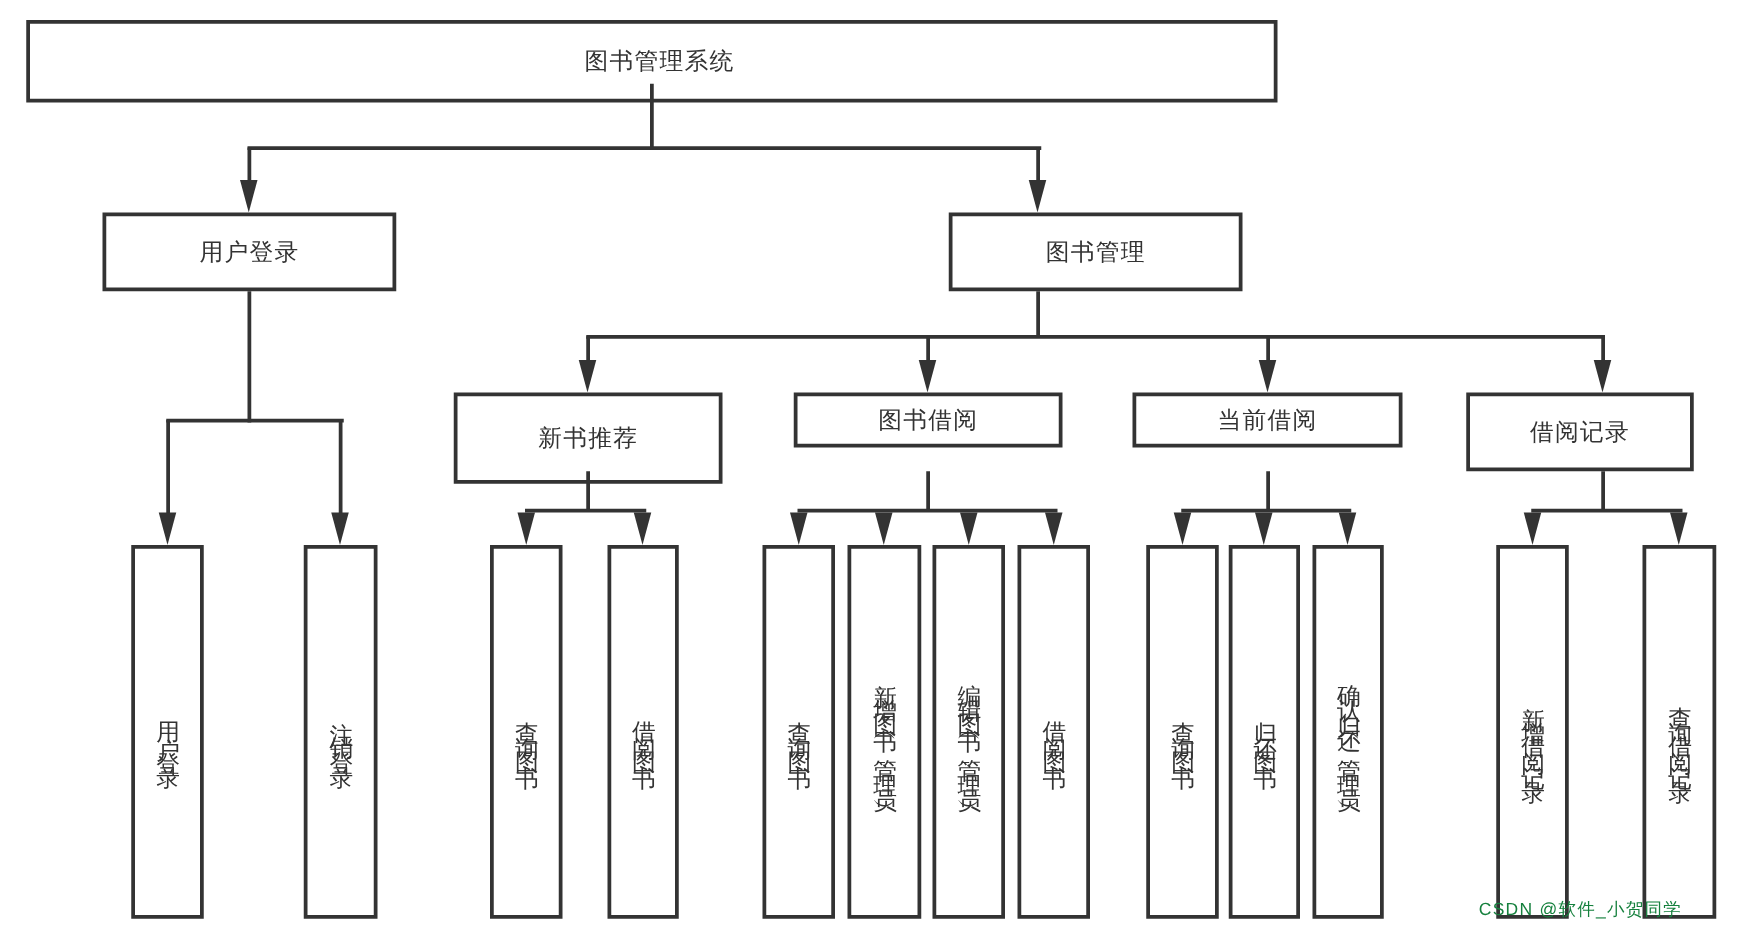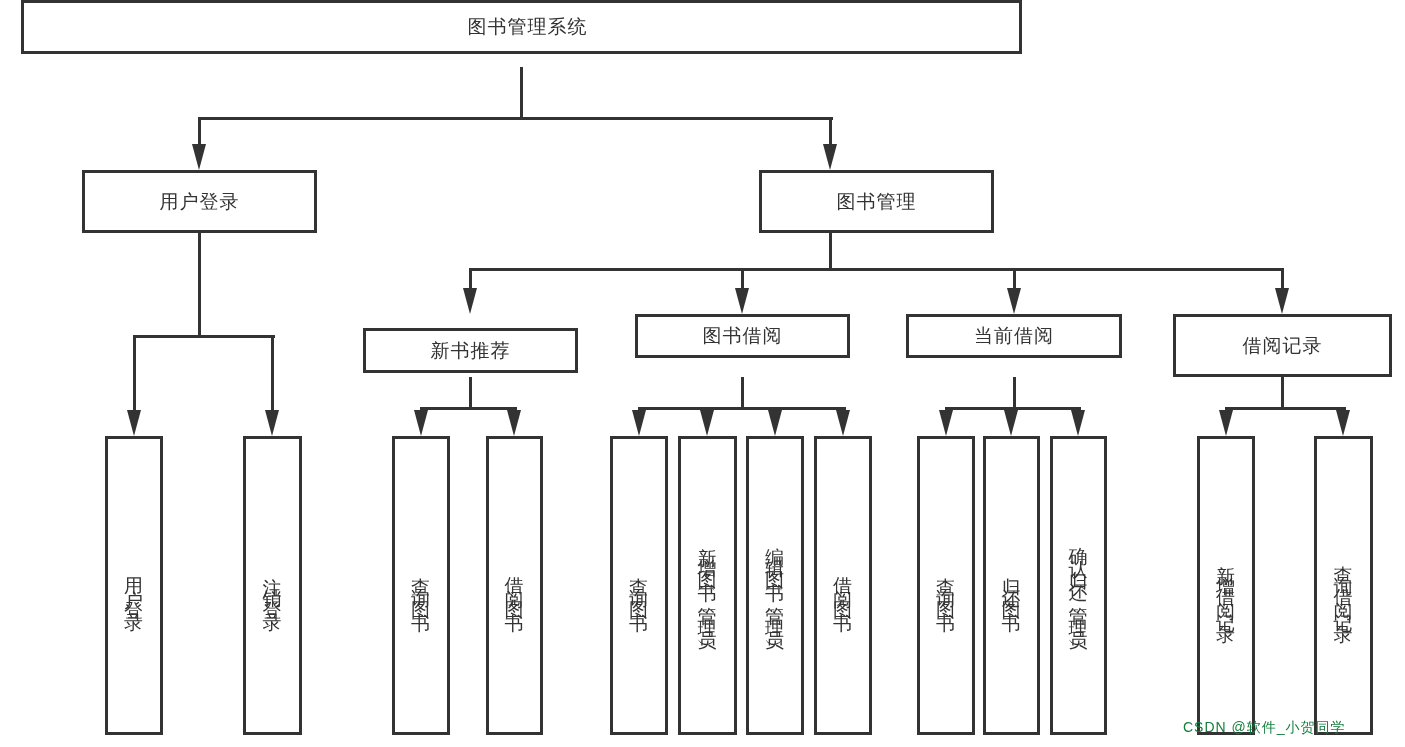--- a/index.html
+++ b/index.html
@@ -54,21 +54,21 @@
     letter-spacing: 1px;
     white-space: nowrap;
     z-index: 5;
   }
 </style>
 </head>
 <body>
 
 <div id="canvas">
 
-  <div class="box" style="left:21px; top:0; width:1001px; height:54px;padding-left:12px;">图书管理系统</div>
+  <div class="box" style="left:21px; top:16px; width:1001px; height:66px;padding-left:12px;">图书管理系统</div>
 
   <div class="vline" style="left:520px; top:67px; height:52px;"></div>
   <div class="hline" style="left:198px; top:117px; width:635px;"></div>
   <div class="vline" style="left:198px; top:118px; height:28px;"></div>
   <div class="arrow" style="left:192px; top:144px;"></div>
   <div class="vline" style="left:829px; top:118px; height:28px;"></div>
   <div class="arrow" style="left:823px; top:144px;"></div>
 
   <div class="box" style="left:82px; top:170px; width:235px; height:63px;">用户登录</div>
   <div class="box" style="left:712px; top:170px; width:235px; height:63px;margin-left:47px;">图书管理</div>
@@ -84,24 +84,24 @@
   <div class="hline" style="left:469px; top:268px; width:815px;"></div>
   <div class="vline" style="left:469px; top:269px; height:22px;"></div>
   <div class="arrow" style="left:463px; top:288px;"></div>
   <div class="vline" style="left:741px; top:269px; height:22px;"></div>
   <div class="arrow" style="left:735px; top:288px;"></div>
   <div class="vline" style="left:1013px; top:269px; height:22px;"></div>
   <div class="arrow" style="left:1007px; top:288px;"></div>
   <div class="vline" style="left:1281px; top:269px; height:22px;"></div>
   <div class="arrow" style="left:1275px; top:288px;"></div>
 
-  <div class="box" style="left:363px; top:328px; width:215px; height:45px;">新书推荐</div>
+  <div class="box" style="left:363px; top:314px; width:215px; height:73px;">新书推荐</div>
   <div class="box" style="left:635px; top:314px; width:215px; height:44px;">图书借阅</div>
   <div class="box" style="left:906px; top:314px; width:216px; height:44px;">当前借阅</div>
-  <div class="box" style="left:1173px; top:314px; width:219px; height:63px;">借阅记录</div>
+  <div class="box" style="left:1173px; top:314px; width:182px; height:63px;">借阅记录</div>
 
   <div class="vline" style="left:469px; top:377px; height:32px;"></div>
   <div class="hline" style="left:420px; top:407px; width:97px;"></div>
   <div class="arrow" style="left:414px; top:410px;"></div>
   <div class="arrow" style="left:507px; top:410px;"></div>
 
   <div class="vline" style="left:741px; top:377px; height:32px;"></div>
   <div class="hline" style="left:638px; top:407px; width:208px;"></div>
   <div class="arrow" style="left:632px; top:410px;"></div>
   <div class="arrow" style="left:700px; top:410px;"></div>

